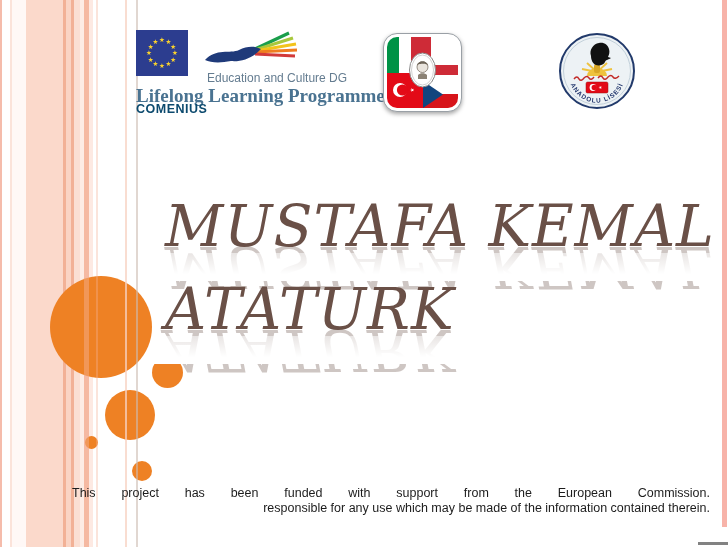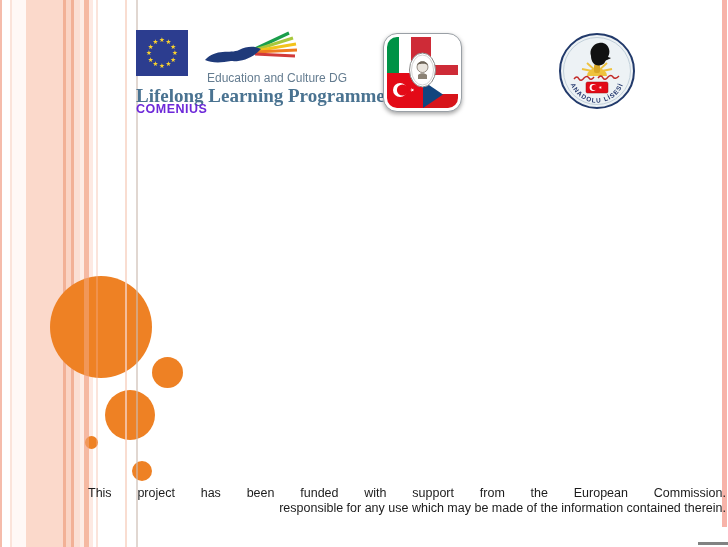--- a/index.html
+++ b/index.html
@@ -33,35 +33,35 @@
   .c1{left:50px;top:276px;width:102px;height:102px;}
   .c2{left:152px;top:357px;width:31px;height:31px;}
   .c3{left:105px;top:390px;width:50px;height:50px;}
   .c4{left:85px;top:436px;width:13px;height:13px;}
   .c5{left:132px;top:461px;width:20px;height:20px;}
   
   .eu-flag{position:absolute;left:136px;top:30px;z-index:4;}
   .bird{position:absolute;left:203px;top:31px;z-index:4;}
   .edu-dg{position:absolute;left:207px;top:71px;font-size:12px;color:#647c90;z-index:4;}
   .llp{position:absolute;left:136px;top:85px;font-size:19px;font-weight:bold;color:#4a7391;z-index:4;font-family:Liberation Serif, serif;}
-  .comenius{position:absolute;left:136px;top:102px;font-size:12.5px;font-weight:bold;color:#6d28d9;letter-spacing:.5px;z-index:4;}
+  .comenius{position:absolute;left:136px;top:102px;font-size:12.5px;font-weight:bold;color:#0c4a6e;letter-spacing:.5px;z-index:4;}
   .flags-tile{position:absolute;left:383px;top:33px;width:71px;height:71px;background:#fff;border:1px solid #9aa0a6;
     border-radius:14px;padding:3px;box-shadow:0 2px 4px rgba(0,0,0,.35);z-index:4;}
   .emblem{position:absolute;left:558px;top:32px;z-index:4;}
   
   .title{position:absolute;left:165px;top:198px;z-index:4;width:540px;}
   .tline{position:relative;height:83px;white-space:nowrap;}
   .t-main,.t-refl{display:inline-block;font-family:"DejaVu Serif",serif;font-style:italic;
     font-size:57px;line-height:1;color:#6a5047;letter-spacing:1px;}
   .t-refl{position:absolute;left:0;top:40px;transform:scaleY(-1);opacity:.32;filter:blur(.4px);pointer-events:none;}
   .tline::after{content:"";position:absolute;left:-12px;right:-12px;top:55px;height:28px;
     background:linear-gradient(to bottom,rgba(255,255,255,.55) 0,#fff 75%);pointer-events:none;}
   
   .footer{position:absolute;left:72px;top:486px;width:638px;font-size:12.5px;line-height:14.6px;
-    color:#1c1c1c;z-index:4;margin-left:16px;}
+    color:#1c1c1c;z-index:4;}
   .fl-just{text-align:justify;text-align-last:justify;}
   .fl-left{text-align:right;}
 </style>
 </head>
 <body>
 
 <div class="slide">
 
   <div class="stripes-left"></div>
   <div class="vline vl1"></div>
@@ -169,20 +169,30 @@
     </g>
 
     <defs>
         <path id="arcBottom" d="M12,50 A28,28 0 0 0 66,50"></path>
       </defs>
     <text font-size="6.4" font-weight="bold" fill="#24386e" letter-spacing="1" font-family="Liberation Sans, sans-serif">
       <textPath href="#arcBottom" startOffset="50%" text-anchor="middle">ANADOLU LİSESİ</textPath>
     </text>
   </svg>
 
+  <div class="title">
+    <div class="tline">
+      <span class="t-main">MUSTAFA KEMAL</span>
+      <span class="t-refl">MUSTAFA KEMAL</span>
+    </div>
+    <div class="tline">
+      <span class="t-main">ATATURK</span>
+      <span class="t-refl">ATATURK</span>
+    </div>
+  </div>
 
   <div class="footer">
     <div class="fl-just">This project has been funded with support from the European Commission.</div>
     <div class="fl-left">responsible for any use which may be made of the information contained therein.</div>
   </div>
 
   <div class="edge-artifact"></div>
 </div>
 
 </body></html>

